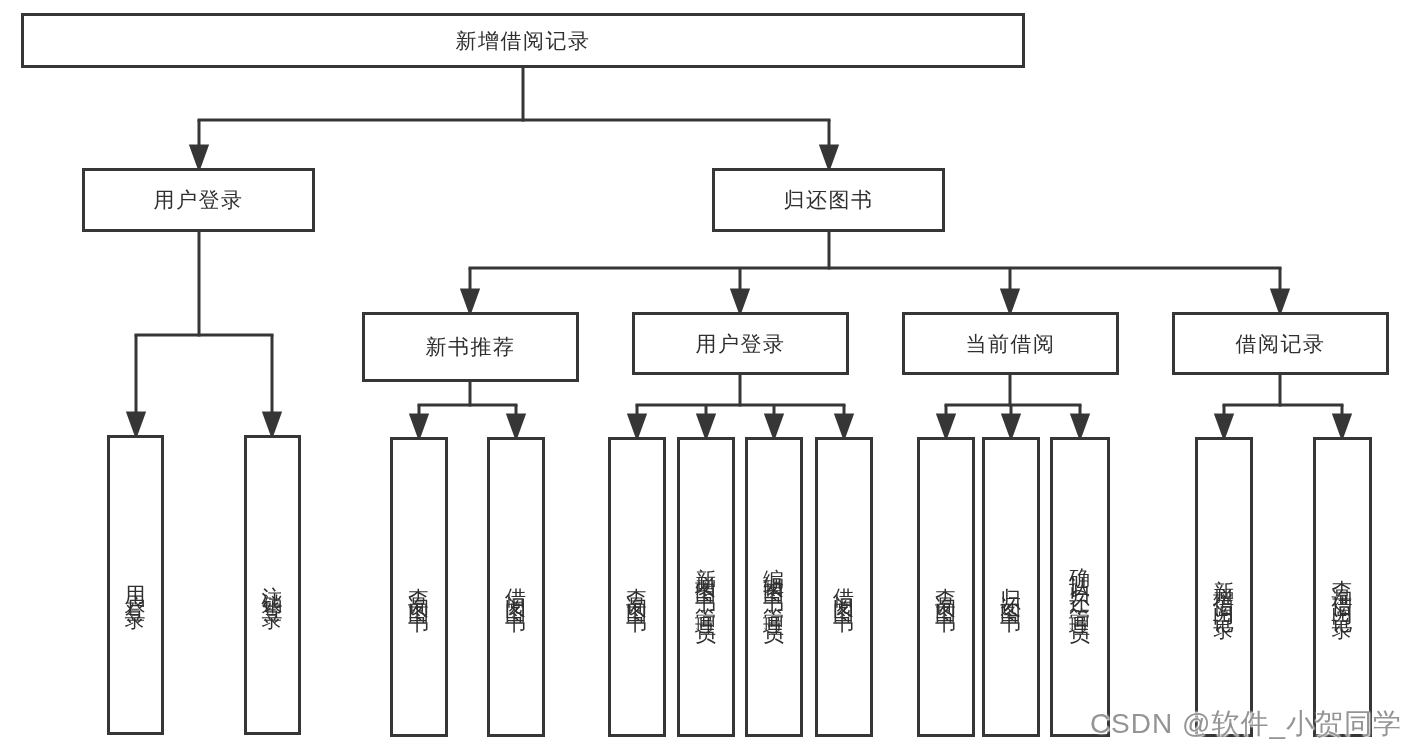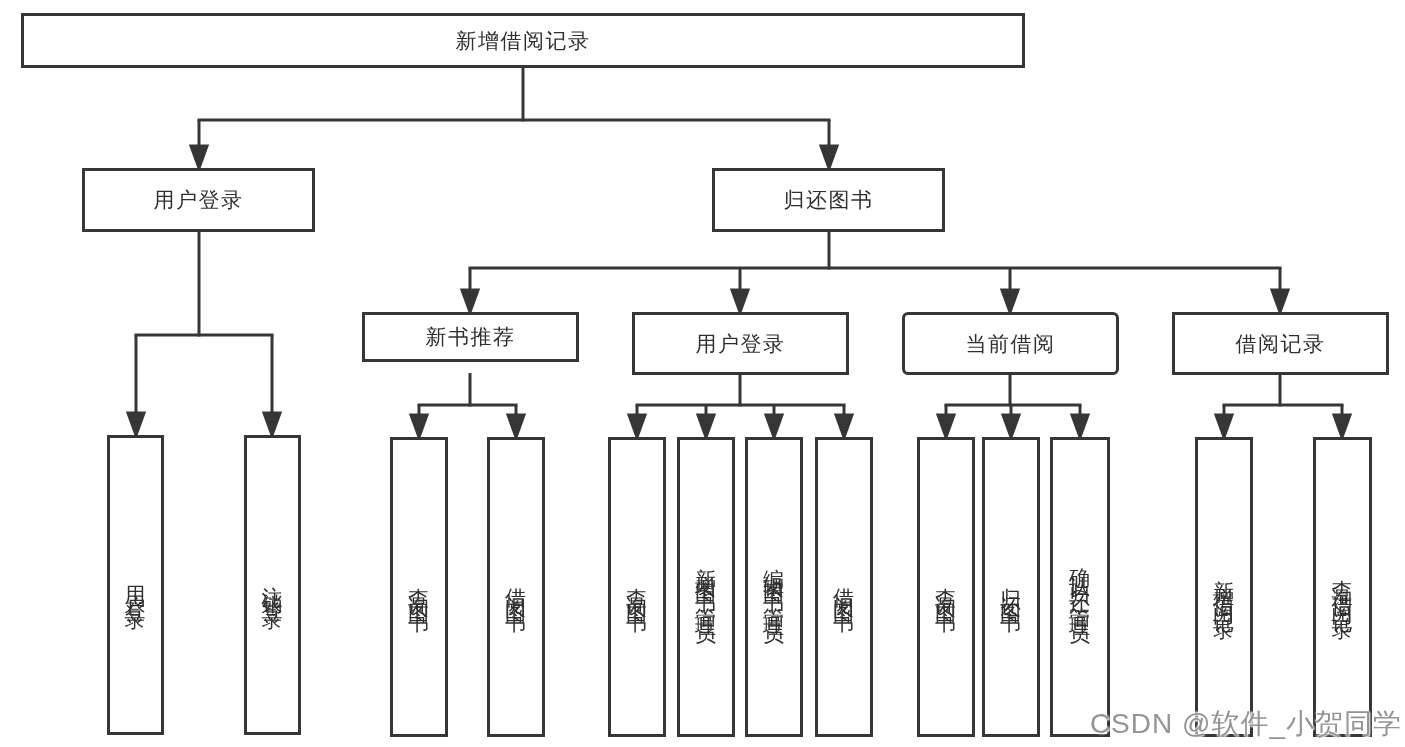--- a/index.html
+++ b/index.html
@@ -99,27 +99,27 @@
     <span class="lbl">新增借阅记录</span>
   </div>
 
   <div class="box" style="left:82px; top:168px; width:233px; height:64px;">
     <span class="lbl">用户登录</span>
   </div>
   <div class="box" style="left:712px; top:168px; width:233px; height:64px;">
     <span class="lbl">归还图书</span>
   </div>
 
-  <div class="box" style="left:362px; top:312px; width:217px; height:50px;font-family:Liberation Serif, serif;">
+  <div class="box" style="left:362px; top:312px; width:217px; height:70px;font-family:Liberation Serif, serif;">
     <span class="lbl">新书推荐</span>
   </div>
   <div class="box" style="left:632px; top:312px; width:217px; height:63px;">
     <span class="lbl">用户登录</span>
   </div>
-  <div class="box" style="left:902px; top:312px; width:217px; height:63px;border-radius:6px;">
+  <div class="box" style="left:902px; top:312px; width:217px; height:63px;">
     <span class="lbl">当前借阅</span>
   </div>
   <div class="box" style="left:1172px; top:312px; width:217px; height:63px;">
     <span class="lbl">借阅记录</span>
   </div>
 
   <div class="box v" style="left:107px; top:435px; width:57px; height:300px;">
     <span class="lbl">用户登录</span>
   </div>
   <div class="box v" style="left:244px; top:435px; width:57px; height:300px;">

